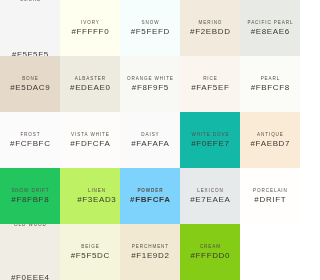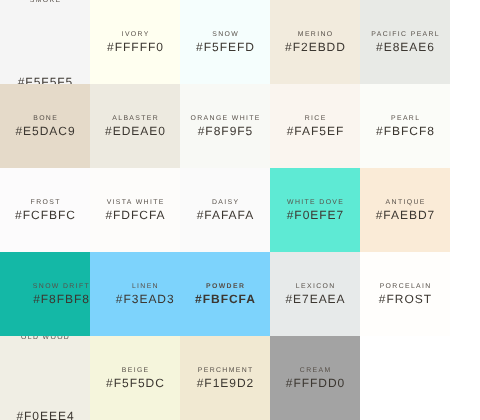--- a/index.html
+++ b/index.html
@@ -101,57 +101,57 @@
       <div class="swatch-hex">#FCFBFC</div>
     </div>
     <div class="swatch" style="background-color: rgb(253, 252, 250);">
       <div class="swatch-name">VISTA WHITE</div>
       <div class="swatch-hex">#FDFCFA</div>
     </div>
     <div class="swatch" style="background-color: rgb(250, 250, 250);">
       <div class="swatch-name">DAISY</div>
       <div class="swatch-hex">#FAFAFA</div>
     </div>
-    <div class="swatch" style="background-color: #5eead4;">
+    <div class="swatch" style="background-color: #14b8a6;">
       <div class="swatch-name">WHITE DOVE</div>
       <div class="swatch-hex">#F0EFE7</div>
     </div>
     <div class="swatch" style="background-color: rgb(250, 235, 215);">
       <div class="swatch-name">ANTIQUE</div>
       <div class="swatch-hex">#FAEBD7</div>
     </div>
-    <div class="swatch" style="background-color: #14b8a6; align-items: flex-end;">
+    <div class="swatch" style="background-color: #22c55e;">
       <div class="swatch-name">SNOW DRIFT</div>
       <div class="swatch-hex">#F8FBF8</div>
     </div>
-    <div class="swatch" style="background-color: #7dd3fc; padding-left: 13px;">
+    <div class="swatch" style="background-color: #bef264; padding-left: 13px;">
       <div class="swatch-name">LINEN</div>
       <div class="swatch-hex">#F3EAD3</div>
     </div>
     <div class="swatch" style="background-color: #7dd3fc; font-weight: bold;">
       <div class="swatch-name">POWDER</div>
       <div class="swatch-hex">#FBFCFA</div>
     </div>
     <div class="swatch" style="background-color: rgb(231, 234, 234);">
       <div class="swatch-name">LEXICON</div>
       <div class="swatch-hex">#E7EAEA</div>
     </div>
     <div class="swatch" style="background-color: rgb(255, 254, 252);">
       <div class="swatch-name">PORCELAIN</div>
-      <div class="swatch-hex">#FROST</div>
+      <div class="swatch-hex">#DRIFT</div>
     </div>
     <div class="swatch" style="background-color: rgb(240, 238, 228); gap: 44px;">
       <div class="swatch-name">OLD WOOD</div>
       <div class="swatch-hex">#F0EEE4</div>
     </div>
     <div class="swatch" style="background-color: rgb(245, 245, 220);">
       <div class="swatch-name">BEIGE</div>
       <div class="swatch-hex">#F5F5DC</div>
     </div>
     <div class="swatch" style="background-color: rgb(241, 233, 210);">
       <div class="swatch-name">PERCHMENT</div>
       <div class="swatch-hex">#F1E9D2</div>
     </div>
-    <div class="swatch" style="background-color: #a3a3a3;">
+    <div class="swatch" style="background-color: #84cc16;">
       <div class="swatch-name">CREAM</div>
       <div class="swatch-hex">#FFFDD0</div>
     </div>
   </div>
 
 </body></html>

